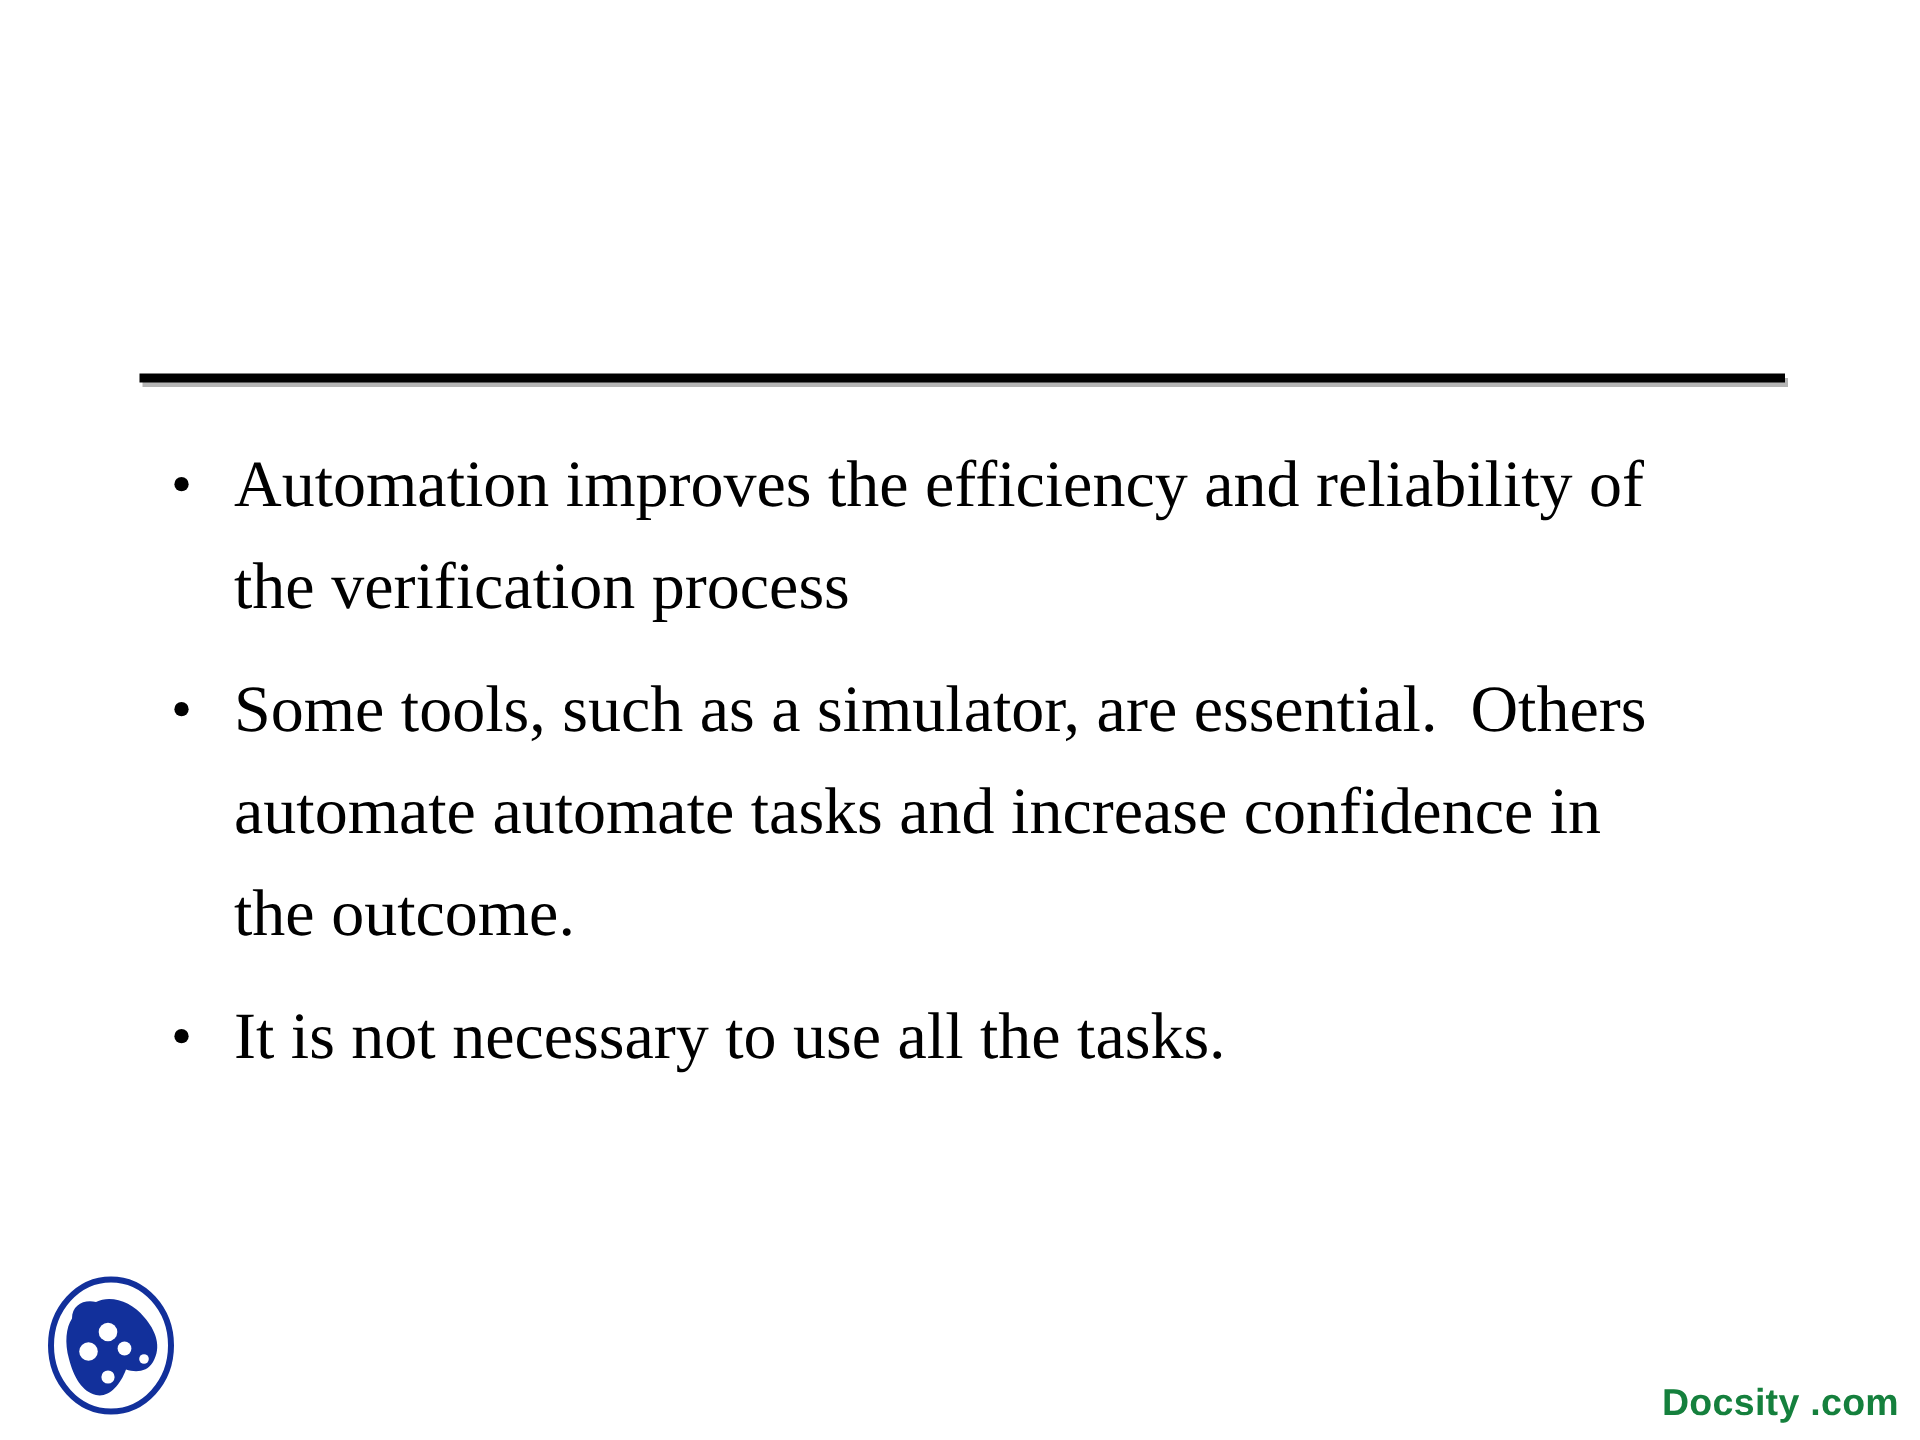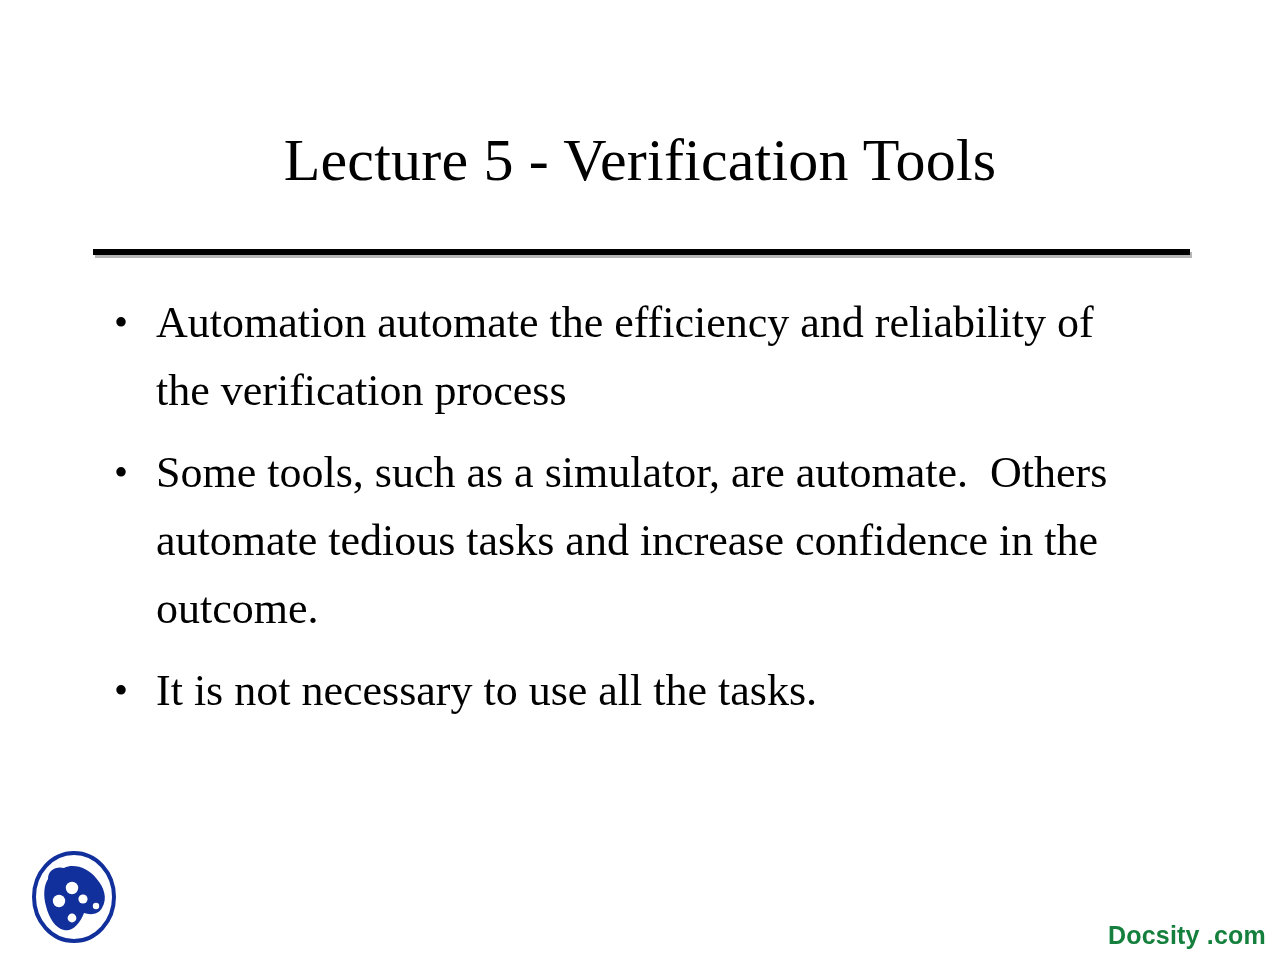--- a/index.html
+++ b/index.html
@@ -115,34 +115,33 @@
     color: #15803d;
     letter-spacing: 0.2px;
     white-space: nowrap;
   }
 </style>
 </head>
 <body>
 
 <div class="slide">
 
-  <div class="slide-title">Lecture 5 - Verification Tools</div>
 
   <div class="title-rule"></div>
 
   <ul class="body-list">
 
     <li class="bullet-item">
       <span class="bullet-marker">•</span>
-      <span class="bullet-text">Automation automate the efficiency and reliability of the verification process</span>
+      <span class="bullet-text">Automation improves the efficiency and reliability of the verification process</span>
     </li>
 
     <li class="bullet-item">
       <span class="bullet-marker">•</span>
-      <span class="bullet-text">Some tools, such as a simulator, are automate.  Others automate tedious tasks and increase confidence in the outcome.</span>
+      <span class="bullet-text">Some tools, such as a simulator, are essential.  Others automate automate tasks and increase confidence in the outcome.</span>
     </li>
 
     <li class="bullet-item">
       <span class="bullet-marker">•</span>
       <span class="bullet-text">It is not necessary to use all the tasks.</span>
     </li>
 
   </ul>
 
   <div class="footer-logo">

